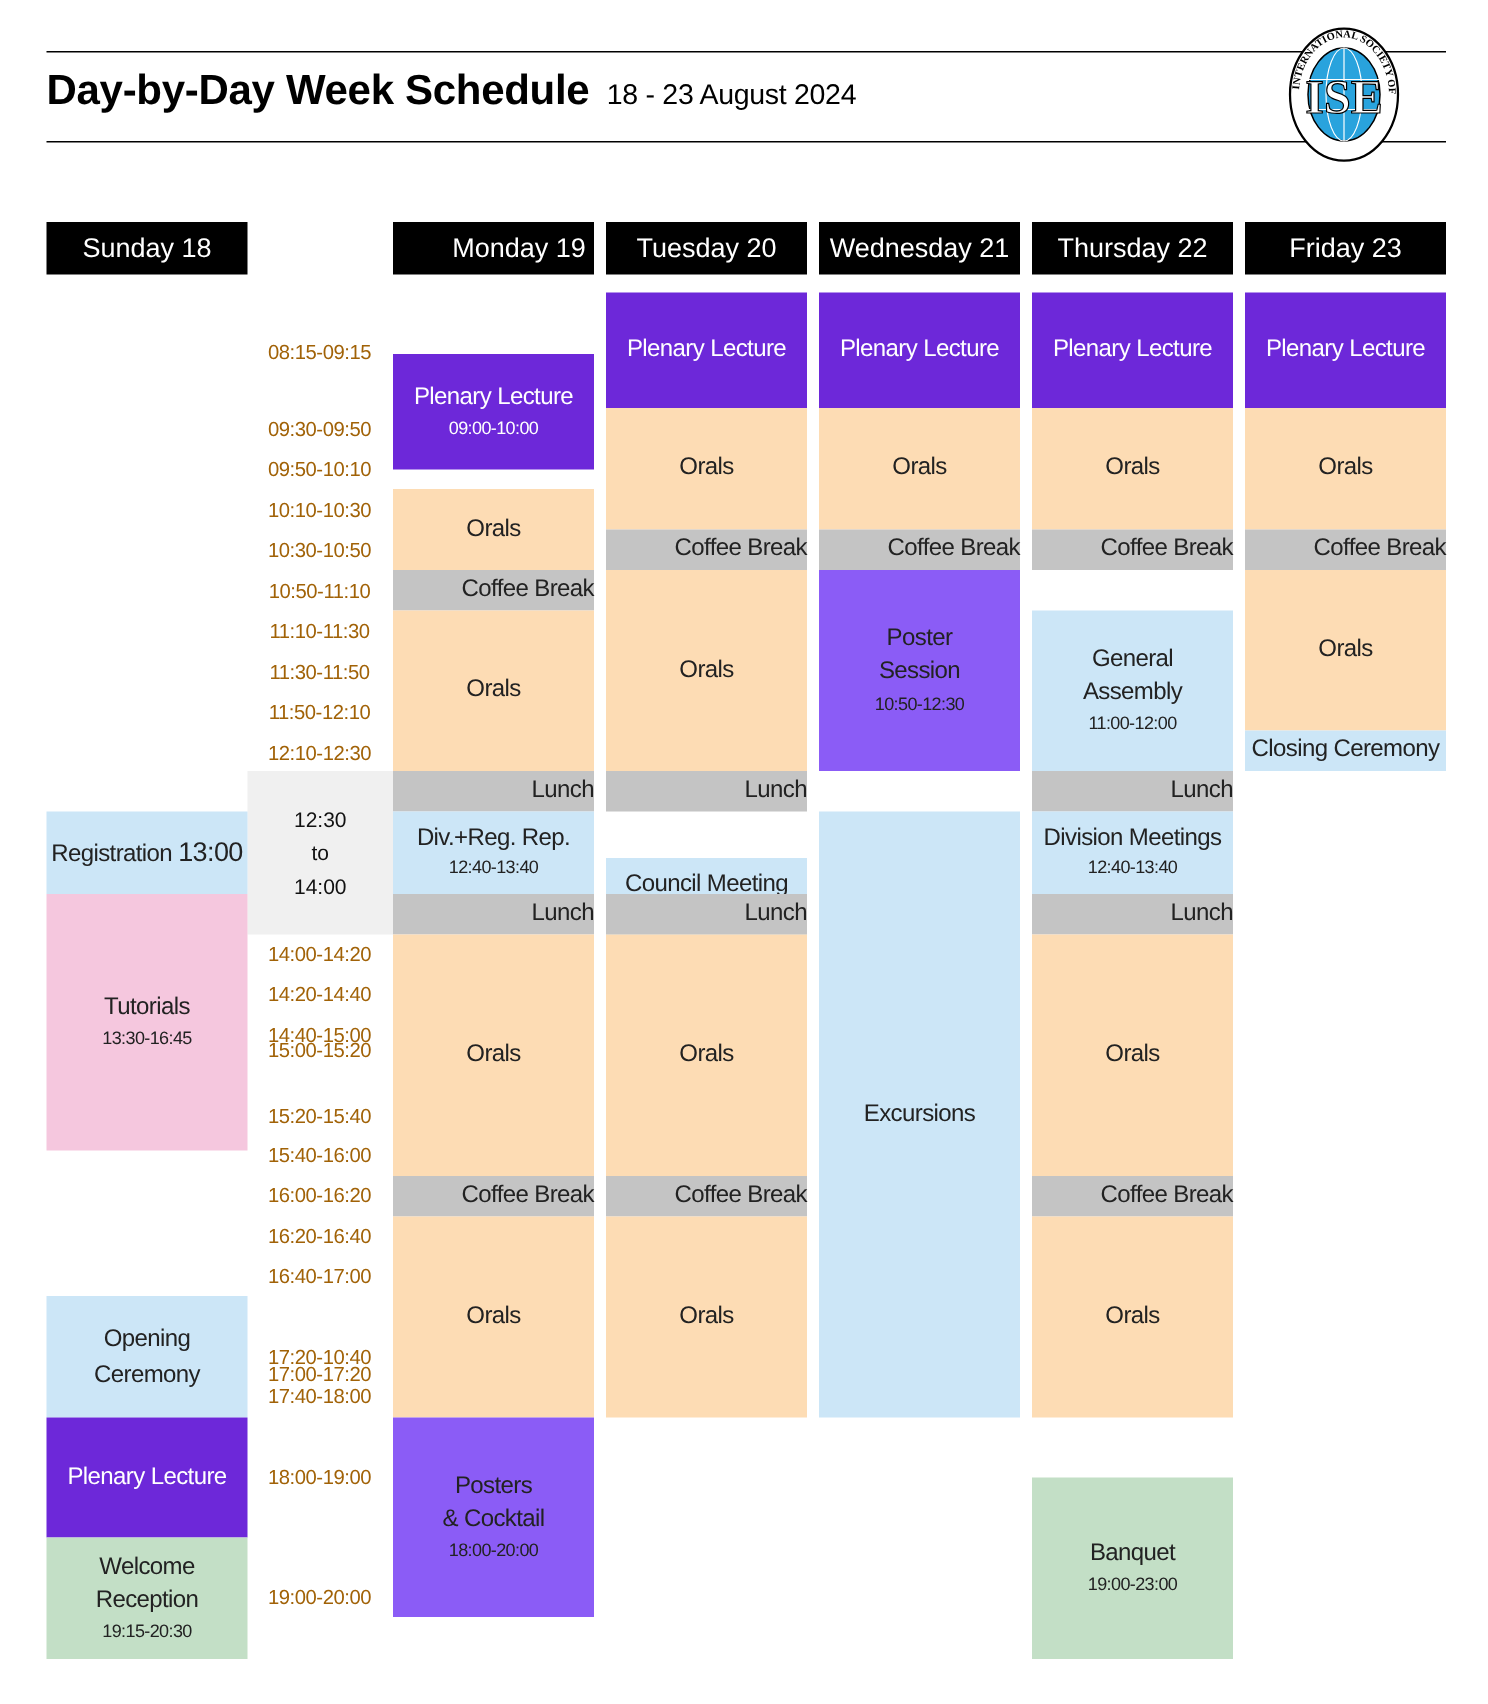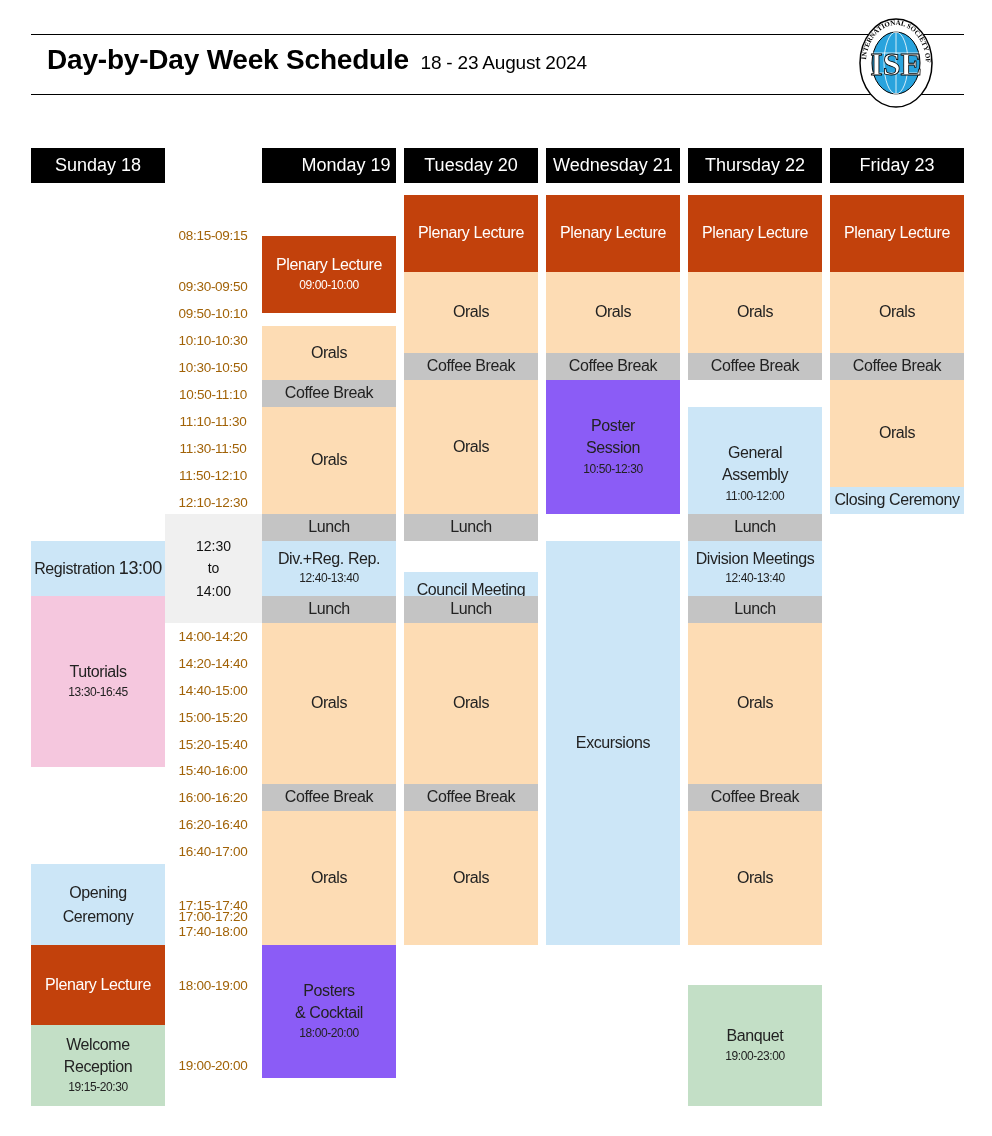--- a/index.html
+++ b/index.html
@@ -1,27 +1,27 @@
 <!DOCTYPE html>
 <html><head>
 <meta charset="utf-8">
 <style>
   * { box-sizing: border-box; margin: 0; padding: 0; }
   html, body { width: 992px; height: 1136px; background: #ffffff; overflow: hidden; }
   body { position: relative; font-family: "Liberation Sans", sans-serif; color: #222; }
   .rule { position: absolute; left: 31px; width: 933px; height: 0; border-top: 1.5px solid #000; }
-  .title { position: absolute; left: 47px; top: 44px; font-size: 28px; font-weight: bold; color: #000; white-space: nowrap; letter-spacing: -0.2px; }
+  .title { position: absolute; left: 31px; top: 44px; font-size: 28px; font-weight: bold; color: #000; white-space: nowrap; letter-spacing: -0.2px; }
   .title .sub { font-size: 19px; font-weight: normal; margin-left: 4px; }
   .logo { position: absolute; left: 858px; top: 17px; width: 76px; height: 92px; }
   .dayhead { position: absolute; top: 148px; height: 35px; width: 134px; background: #000; color: #fff; font-size: 18px; display: flex; align-items: center; justify-content: center; white-space: nowrap; }
   .blk { position: absolute; width: 134px; display: flex; flex-direction: column; align-items: center; justify-content: center; text-align: center; font-size: 16px; line-height: 1.4; letter-spacing: -0.4px; }
   .blk .t { font-size: 12px; line-height: 1.6; }
-  .purple { background: #c2410c; color: #fff; }
+  .purple { background: #6d28d9; color: #fff; }
   .orals { background: #fddcb4; color: #222; }
-  .gray { background: #c4c4c4; color: #222; }
+  .gray { background: #c4c4c4; color: #222; align-items: flex-end; }
   .lblue { background: #cce6f7; color: #222; }
   .pblue { background: #8b5cf6; color: #222; }
   .pink { background: #f5c7de; color: #222; }
   .green { background: #c3dfc6; color: #222; }
   .time { position: absolute; left: 170px; width: 86px; text-align: center; font-size: 13.5px; letter-spacing: -0.3px; color: #a16207; transform: translateY(-50%); white-space: nowrap; }
   .lunchbox { position: absolute; left: 165px; top: 514px; width: 97px; height: 109px; background: #f0f0f0; display: flex; flex-direction: column; align-items: center; justify-content: center; font-size: 14px; line-height: 1.6; color: #111; }
   .reg-small { font-size: 18px; }
 </style>
 </head>
 <body>
@@ -66,28 +66,28 @@
 <div class="time" style="top:475px;">11:50-12:10</div>
 <div class="time" style="top:502px;">12:10-12:30</div>
 <div class="lunchbox">
   <span>12:30</span>
   <span>to</span>
   <span>14:00</span>
 </div>
 <div class="time" style="top:636px;">14:00-14:20</div>
 <div class="time" style="top:663px;">14:20-14:40</div>
 <div class="time" style="top:690px;">14:40-15:00</div>
-<div class="time" style="top:717px;">15:00-15:20</div>
+<div class="time" style="top:700px;">15:00-15:20</div>
 <div class="time" style="top:744px;">15:20-15:40</div>
 <div class="time" style="top:770px;">15:40-16:00</div>
 <div class="time" style="top:797px;">16:00-16:20</div>
 <div class="time" style="top:824px;">16:20-16:40</div>
 <div class="time" style="top:851px;">16:40-17:00</div>
 <div class="time" style="top:916px;">17:00-17:20</div>
-<div class="time" style="top:905px;">17:15-17:40</div>
+<div class="time" style="top:905px;">17:20-10:40</div>
 <div class="time" style="top:931px;">17:40-18:00</div>
 <div class="time" style="top:985px;">18:00-19:00</div>
 <div class="time" style="top:1065px;">19:00-20:00</div>
 
 <div class="blk lblue" style="left:31px; top:541px; height:55px;">
   <div><span>Registration</span> <span class="reg-small">13:00</span></div>
 </div>
 <div class="blk pink" style="left:31px; top:596px; height:171px;">
   <span>Tutorials</span>
   <span class="t">13:30-16:45</span>
@@ -195,21 +195,21 @@
 
 <div class="blk purple" style="left:688px; top:195px; height:77px;">
   <span>Plenary Lecture</span>
 </div>
 <div class="blk orals" style="left:688px; top:272px; height:81px;">
   <span>Orals</span>
 </div>
 <div class="blk gray" style="left:688px; top:353px; height:27px;">
   <span>Coffee Break</span>
 </div>
-<div class="blk lblue" style="left:688px; top:407px; height:134px; line-height:1.4;">
+<div class="blk lblue" style="left:688px; top:407px; height:107px; line-height:1.4;">
   <span>General</span>
   <span>Assembly</span>
   <span class="t">11:00-12:00</span>
 </div>
 <div class="blk gray" style="left:688px; top:514px; height:27px;">
   <span>Lunch</span>
 </div>
 <div class="blk lblue" style="left:688px; top:541px; height:55px; line-height:1.3;">
   <span>Division Meetings</span>
   <span class="t">12:40-13:40</span>

